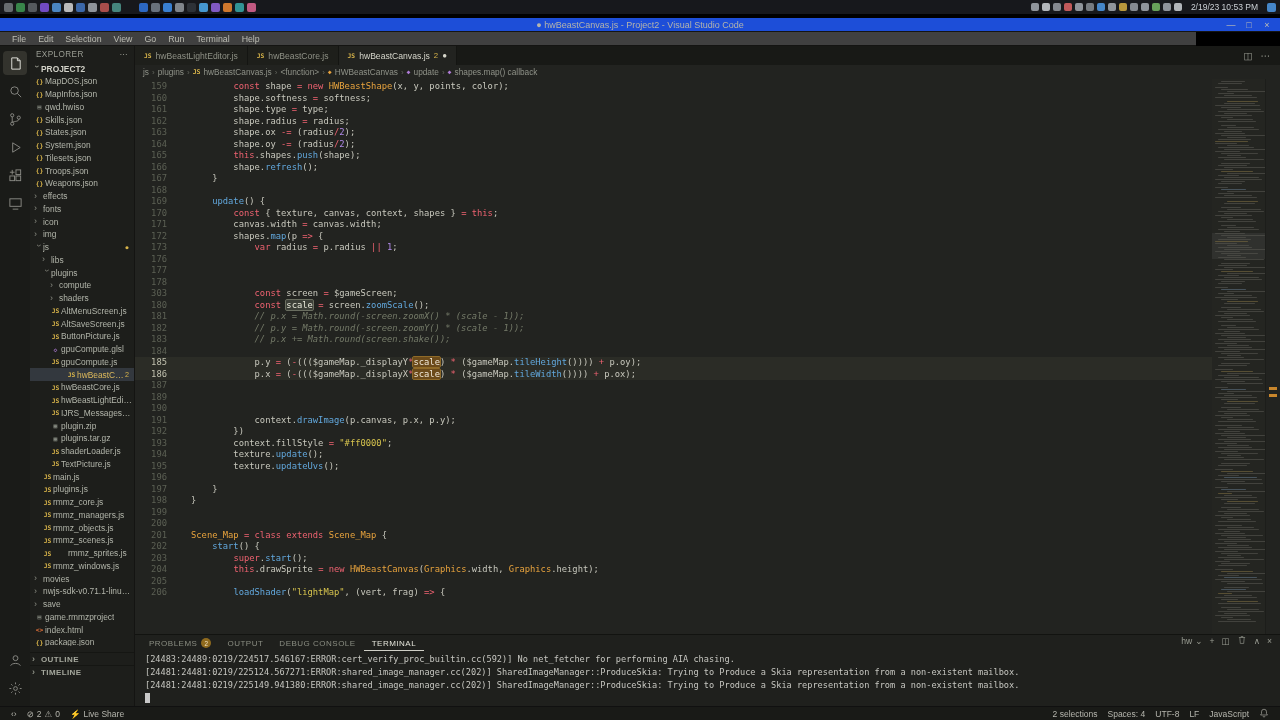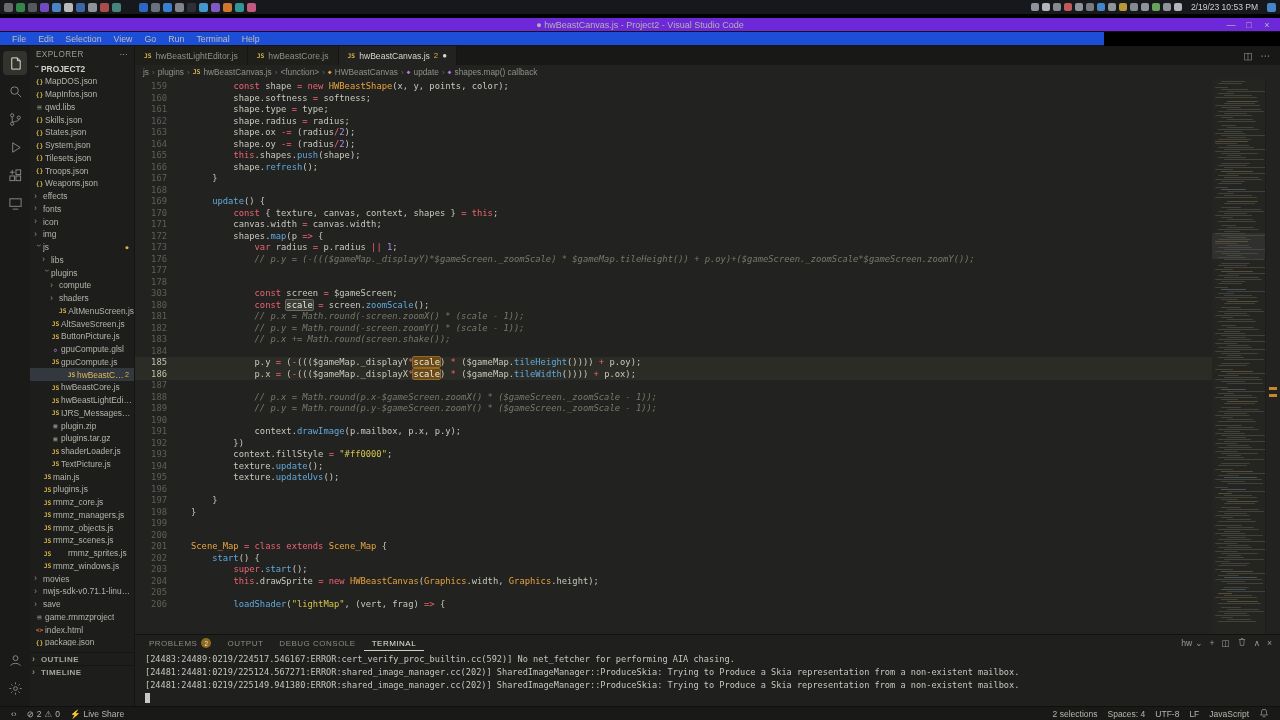--- a/index.html
+++ b/index.html
@@ -5,27 +5,27 @@
   html,body{margin:0;padding:0;background:#000;}
   #screen{position:relative;width:1280px;height:720px;background:#000;overflow:hidden;
           font-family:"Liberation Sans",sans-serif;color:#c8c8c0;-webkit-font-smoothing:antialiased;}
   
   #taskbar{position:absolute;left:0;top:0;width:1280px;height:14px;background:#17181c;
            display:flex;align-items:center;padding:0 4px;box-sizing:border-box;gap:3px;}
   .tb-icon{width:9px;height:9px;border-radius:2px;flex:none;opacity:.92;}
   .tb-spacer{flex:1;}
   #taskbar-clock{font-size:8.5px;color:#ccd1d6;margin:0 6px;white-space:nowrap;}
   
-  #titlebar{position:absolute;left:0;top:18px;width:1280px;height:14px;background:#6d28d9;
+  #titlebar{position:absolute;left:0;top:18px;width:1280px;height:14px;background:#1d4ed8;
             display:flex;align-items:center;justify-content:center;border-bottom:1px solid #151513;box-sizing:border-box;}
   #window-title{font-size:9px;color:#b4b4ac;white-space:nowrap;}
   #window-controls{position:absolute;right:4px;top:0;height:14px;display:flex;align-items:center;}
   .wctl{width:18px;text-align:center;font-size:9px;color:#bdbdb6;cursor:default;}
   
-  #menubar{position:absolute;left:0;top:32px;width:1104px;height:14px;background:#1d4ed8;
+  #menubar{position:absolute;left:0;top:32px;width:1196px;height:14px;background:#404040;
            display:flex;align-items:center;padding-left:6px;border-bottom:1px solid #141412;box-sizing:border-box;}
   .menu-item{font-size:8.8px;color:#bdbdb4;padding:0 6px;}
   
   #activitybar{position:absolute;left:0;top:46px;width:30px;height:660px;background:#1a1b18;
                display:flex;flex-direction:column;align-items:center;padding-top:3px;box-sizing:border-box;}
   .act-icon{width:24px;height:24px;margin:2px 0;display:flex;align-items:center;justify-content:center;color:#8a8a84;}
   .act-icon svg{width:15px;height:15px;}
   .act-icon.active{color:#e4e4de;background:#33332d;border-radius:4px;}
   .act-bottom{margin-top:auto;margin-bottom:4px;display:flex;flex-direction:column;align-items:center;}
   
@@ -81,21 +81,21 @@
   .tk-w{background:#6b4a1a;outline:1px solid #8f6a28;border-radius:1px;color:#f0e8d8;}
   .tk-b{background:#3c3f38;outline:1px solid #6a6e60;border-radius:1px;color:#e8e8da;}
   
   #minimap{position:absolute;right:14px;top:0;width:54px;height:555px;background:#242521;overflow:hidden;}
   .mm-bar{height:1px;margin-bottom:1px;background:#565650;opacity:.6;border-radius:.5px;}
   #mm-slider{position:absolute;left:0;right:0;top:154px;height:26px;background:rgba(255,255,255,.06);}
   #overview-ruler{position:absolute;right:0;top:0;width:14px;height:555px;background:#222320;border-left:1px solid #1c1d1a;}
   .ov-mark{position:absolute;left:3px;width:8px;height:3px;background:#c8862c;}
   
   #panel{position:absolute;left:0;top:588px;right:0;height:72px;background:#1f201d;border-top:1px solid #121310;}
-  #panel-tabs{height:16px;display:flex;align-items:center;padding-left:6px;}
+  #panel-tabs{height:16px;display:flex;align-items:flex-start;padding-left:6px;}
   .ptab{font-size:8px;letter-spacing:.5px;color:#8a8d82;padding:0 8px;height:16px;display:flex;align-items:center;gap:4px;}
   .ptab.active{color:#e2e2d8;box-shadow:inset 0 -1px 0 #cfcfc6;}
   .pbadge{background:#8f6a1e;color:#f2e4c4;border-radius:50%;width:10px;height:10px;font-size:6.3px;
           display:flex;align-items:center;justify-content:center;}
   #panel-actions{margin-left:auto;display:flex;align-items:center;gap:7px;padding-right:8px;color:#9a9d93;font-size:8.6px;}
   #panel-actions svg{width:10px;height:10px;}
   #terminal{position:absolute;left:0;top:16px;right:0;bottom:0;padding:2px 10px;font-family:"DejaVu Sans Mono",monospace;
             font-size:8.6px;line-height:12.8px;color:#c6c6c0;white-space:pre;overflow:hidden;}
   #term-cursor{display:inline-block;width:5px;height:10px;background:#c8c8c8;vertical-align:middle;}
   
@@ -241,21 +241,21 @@
         <div class="tree-row" style="padding-left: 4px;">
           <span class="ficon json">{}</span>
           <span class="tlabel">MapDOS.json</span>
         </div>
         <div class="tree-row" style="padding-left: 4px;">
           <span class="ficon json">{}</span>
           <span class="tlabel">MapInfos.json</span>
         </div>
         <div class="tree-row" style="padding-left: 4px;">
           <span class="ficon file">▤</span>
-          <span class="tlabel">qwd.libs</span>
+          <span class="tlabel">qwd.hwiso</span>
         </div>
         <div class="tree-row" style="padding-left: 4px;">
           <span class="ficon json">{}</span>
           <span class="tlabel">Skills.json</span>
         </div>
         <div class="tree-row" style="padding-left: 4px;">
           <span class="ficon json">{}</span>
           <span class="tlabel">States.json</span>
         </div>
         <div class="tree-row" style="padding-left: 4px;">
@@ -304,21 +304,21 @@
           <span class="tlabel">plugins</span>
         </div>
         <div class="tree-row" style="padding-left: 20px;">
           <span class="chev">›</span>
           <span class="tlabel">compute</span>
         </div>
         <div class="tree-row" style="padding-left: 20px;">
           <span class="chev">›</span>
           <span class="tlabel">shaders</span>
         </div>
-        <div class="tree-row" style="padding-left: 20px; justify-content: flex-end;">
+        <div class="tree-row" style="padding-left: 20px;">
           <span class="ficon js">JS</span>
           <span class="tlabel">AltMenuScreen.js</span>
         </div>
         <div class="tree-row" style="padding-left: 20px;">
           <span class="ficon js">JS</span>
           <span class="tlabel">AltSaveScreen.js</span>
         </div>
         <div class="tree-row" style="padding-left: 20px;">
           <span class="ficon js">JS</span>
           <span class="tlabel">ButtonPicture.js</span>
@@ -497,36 +497,35 @@
           <div class="code-line"><span class="ln">164</span><span class="lc"><span class="tk-p">        shape.oy </span><span class="tk-o">-=</span><span class="tk-p"> (radius</span><span class="tk-o">/</span><span class="tk-n">2</span><span class="tk-p">);</span></span></div>
           <div class="code-line"><span class="ln">165</span><span class="lc"><span class="tk-p">        </span><span class="tk-k">this</span><span class="tk-p">.shapes.</span><span class="tk-f">push</span><span class="tk-p">(shape);</span></span></div>
           <div class="code-line"><span class="ln">166</span><span class="lc"><span class="tk-p">        shape.</span><span class="tk-f">refresh</span><span class="tk-p">();</span></span></div>
           <div class="code-line"><span class="ln">167</span><span class="lc"><span class="tk-p">    }</span></span></div>
           <div class="code-line"><span class="ln">168</span><span class="lc"></span></div>
           <div class="code-line"><span class="ln">169</span><span class="lc"><span class="tk-p">    </span><span class="tk-f">update</span><span class="tk-p">() {</span></span></div>
           <div class="code-line"><span class="ln">170</span><span class="lc"><span class="tk-p">        </span><span class="tk-k">const</span><span class="tk-p"> { texture, canvas, context, shapes } </span><span class="tk-o">=</span><span class="tk-p"> </span><span class="tk-k">this</span><span class="tk-p">;</span></span></div>
           <div class="code-line"><span class="ln">171</span><span class="lc"><span class="tk-p">        canvas.width </span><span class="tk-o">=</span><span class="tk-p"> canvas.width;</span></span></div>
           <div class="code-line"><span class="ln">172</span><span class="lc"><span class="tk-p">        shapes.</span><span class="tk-f">map</span><span class="tk-p">(p </span><span class="tk-o">=&gt;</span><span class="tk-p"> {</span></span></div>
           <div class="code-line"><span class="ln">173</span><span class="lc"><span class="tk-p">            </span><span class="tk-k">var</span><span class="tk-p"> radius </span><span class="tk-o">=</span><span class="tk-p"> p.radius </span><span class="tk-o">||</span><span class="tk-p"> </span><span class="tk-n">1</span><span class="tk-p">;</span></span></div>
-          <div class="code-line"><span class="ln">176</span><span class="lc"><span class="tk-c">            // p.y = (-((($gameMap._displayY)*$gameScreen._zoomScale) * $gameMap.tileHeight()) + p.oy)+($gameScreen._zoomScale*$gameScreen.zoomY());</span></span></div>
+          <div class="code-line"><span class="ln">176</span></div>
           <div class="code-line"><span class="ln">177</span><span class="lc"></span></div>
           <div class="code-line"><span class="ln">178</span><span class="lc"></span></div>
           <div class="code-line"><span class="ln">303</span><span class="lc"><span class="tk-p">            </span><span class="tk-k">const</span><span class="tk-p"> screen </span><span class="tk-o">=</span><span class="tk-p"> </span><span class="tk-g">$gameScreen</span><span class="tk-p">;</span></span></div>
           <div class="code-line"><span class="ln">180</span><span class="lc"><span class="tk-p">            </span><span class="tk-k">const</span><span class="tk-p"> </span><span class="tk-b">scale</span><span class="tk-p"> </span><span class="tk-o">=</span><span class="tk-p"> screen.</span><span class="tk-f">zoomScale</span><span class="tk-p">();</span></span></div>
           <div class="code-line"><span class="ln">181</span><span class="lc"><span class="tk-c">            // p.x = Math.round(-screen.zoomX() * (scale - 1));</span></span></div>
           <div class="code-line"><span class="ln">182</span><span class="lc"><span class="tk-c">            // p.y = Math.round(-screen.zoomY() * (scale - 1));</span></span></div>
           <div class="code-line"><span class="ln">183</span><span class="lc"><span class="tk-c">            // p.x += Math.round(screen.shake());</span></span></div>
           <div class="code-line"><span class="ln">184</span><span class="lc"></span></div>
           <div class="code-line hl"><span class="ln">185</span><span class="lc"><span class="tk-p">            p.y </span><span class="tk-o">=</span><span class="tk-p"> (</span><span class="tk-o">-</span><span class="tk-p">(((</span><span class="tk-g">$gameMap</span><span class="tk-p">._displayY</span><span class="tk-o">*</span><span class="tk-w">scale</span><span class="tk-p">) </span><span class="tk-o">*</span><span class="tk-p"> (</span><span class="tk-g">$gameMap</span><span class="tk-p">.</span><span class="tk-f">tileHeight</span><span class="tk-p">()))) </span><span class="tk-o">+</span><span class="tk-p"> p.oy);</span></span></div>
           <div class="code-line hl"><span class="ln">186</span><span class="lc"><span class="tk-p">            p.x </span><span class="tk-o">=</span><span class="tk-p"> (</span><span class="tk-o">-</span><span class="tk-p">(((</span><span class="tk-g">$gameMap</span><span class="tk-p">._displayX</span><span class="tk-o">*</span><span class="tk-w">scale</span><span class="tk-p">) </span><span class="tk-o">*</span><span class="tk-p"> (</span><span class="tk-g">$gameMap</span><span class="tk-p">.</span><span class="tk-f">tileWidth</span><span class="tk-p">()))) </span><span class="tk-o">+</span><span class="tk-p"> p.ox);</span></span></div>
           <div class="code-line"><span class="ln">187</span><span class="lc"></span></div>
-          <div class="code-line"><span class="ln">188</span><span class="lc"><span class="tk-c">            // p.x = Math.round(p.x-$gameScreen.zoomX() * ($gameScreen._zoomScale - 1));</span></span></div>
-          <div class="code-line"><span class="ln">189</span><span class="lc"><span class="tk-c">            // p.y = Math.round(p.y-$gameScreen.zoomY() * ($gameScreen._zoomScale - 1));</span></span></div>
+          <div class="code-line"><span class="ln">189</span></div>
           <div class="code-line"><span class="ln">190</span><span class="lc"></span></div>
-          <div class="code-line"><span class="ln">191</span><span class="lc"><span class="tk-p">            context.</span><span class="tk-f">drawImage</span><span class="tk-p">(p.mailbox, p.x, p.y);</span></span></div>
+          <div class="code-line"><span class="ln">191</span><span class="lc"><span class="tk-p">            context.</span><span class="tk-f">drawImage</span><span class="tk-p">(p.canvas, p.x, p.y);</span></span></div>
           <div class="code-line"><span class="ln">192</span><span class="lc"><span class="tk-p">        })</span></span></div>
           <div class="code-line"><span class="ln">193</span><span class="lc"><span class="tk-p">        context.fillStyle </span><span class="tk-o">=</span><span class="tk-p"> </span><span class="tk-s">"#ff0000"</span><span class="tk-p">;</span></span></div>
           <div class="code-line"><span class="ln">194</span><span class="lc"><span class="tk-p">        texture.</span><span class="tk-f">update</span><span class="tk-p">();</span></span></div>
           <div class="code-line"><span class="ln">195</span><span class="lc"><span class="tk-p">        texture.</span><span class="tk-f">updateUvs</span><span class="tk-p">();</span></span></div>
           <div class="code-line"><span class="ln">196</span><span class="lc"></span></div>
           <div class="code-line"><span class="ln">197</span><span class="lc"><span class="tk-p">    }</span></span></div>
           <div class="code-line"><span class="ln">198</span><span class="lc"><span class="tk-p">}</span></span></div>
           <div class="code-line"><span class="ln">199</span><span class="lc"></span></div>
           <div class="code-line"><span class="ln">200</span><span class="lc"></span></div>
           <div class="code-line"><span class="ln">201</span><span class="lc"><span class="tk-t">Scene_Map</span><span class="tk-p"> </span><span class="tk-o">=</span><span class="tk-p"> </span><span class="tk-k">class</span><span class="tk-p"> </span><span class="tk-k">extends</span><span class="tk-p"> </span><span class="tk-t">Scene_Map</span><span class="tk-p"> {</span></span></div>

